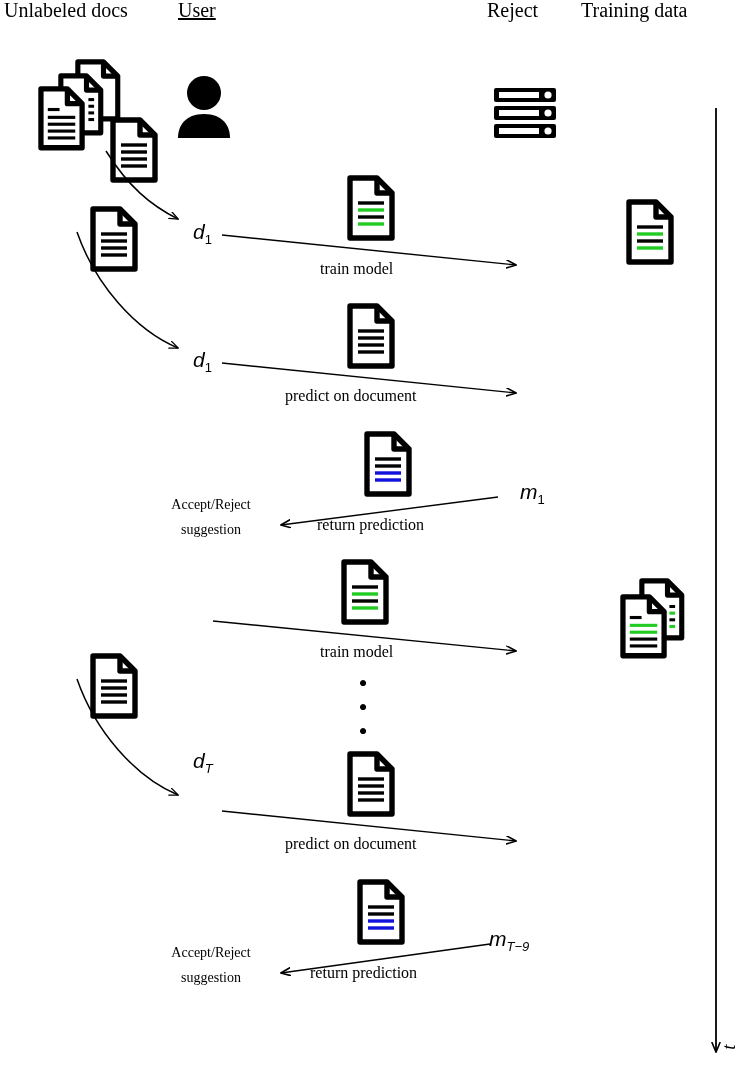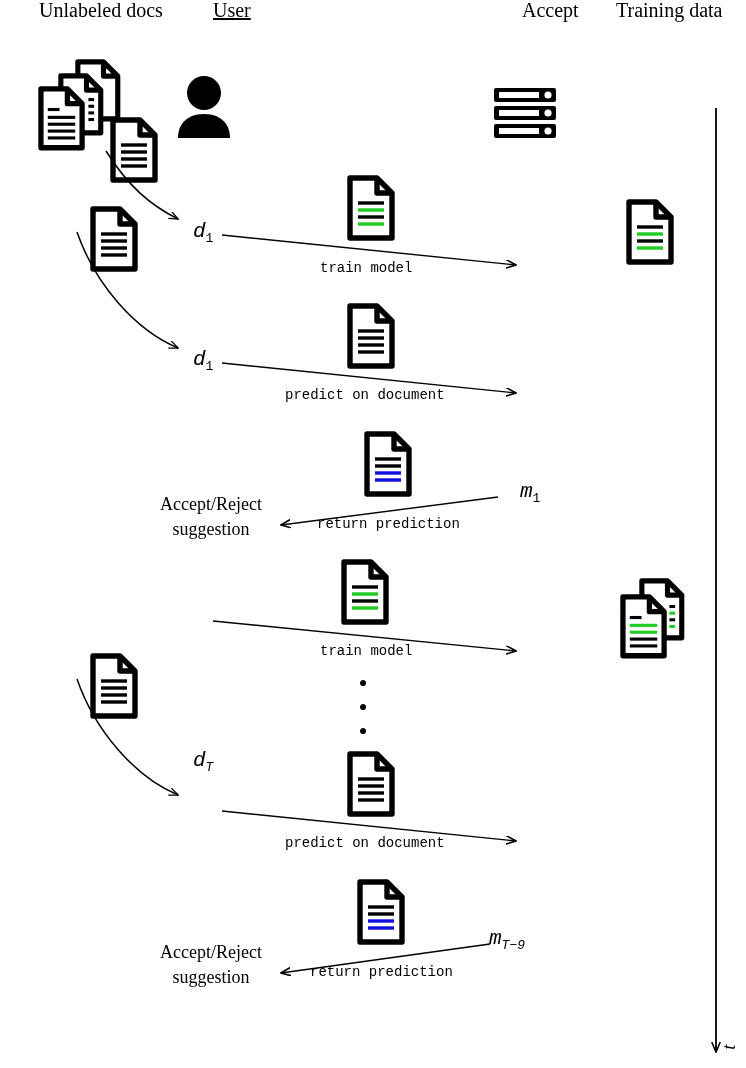--- a/index.html
+++ b/index.html
@@ -5,35 +5,34 @@
   html,body{margin:0;padding:0;background:#ffffff;}
   body{
     width:746px;height:1068px;position:relative;overflow:hidden;
     font-family:"Liberation Serif","DejaVu Serif",serif;
     color:#000;
   }
   #canvas{position:absolute;inset:0;width:746px;height:1068px;}
   .lane-header{
     position:absolute;font-size:20px;line-height:20px;white-space:nowrap;
     font-family:"Liberation Serif","DejaVu Serif",serif;
-    margin-left:35px;
   }
   .edge-label{
-    position:absolute;font-size:14px;line-height:17px;white-space:nowrap;
-    font-family:Liberation Mono, monospace;
+    position:absolute;font-size:16px;line-height:17px;white-space:nowrap;
+    font-family:Liberation Serif, serif;
   }
   .math{
     position:absolute;white-space:nowrap;
-    font-family:Liberation Mono, monospace;
+    font-family:Liberation Sans, sans-serif;
     font-style:italic;font-size:21px;line-height:21px;
   }
   .math sub{font-size:13px;font-style:normal;}
   .math sub.it{font-style:italic;}
   .actor-text{
-    position:absolute;font-size:18px;line-height:25px;white-space:nowrap;
+    position:absolute;font-size:14px;line-height:25px;white-space:nowrap;
     text-align:center;font-family:"Liberation Serif","DejaVu Serif",serif;
   }
   .t-axis-label{
     position:absolute;font-style:italic;font-size:19px;
     transform:rotate(-90deg);transform-origin:center center;
     font-family:"Liberation Serif","DejaVu Serif",serif;
   }
   .dots{position:absolute;font-size:26px;line-height:24px;text-align:center;}
 </style>
 </head>
@@ -203,21 +202,21 @@
   <path d="M498,497 L281,525" fill="none" stroke="#000" stroke-width="1.4" marker-end="url(#ahl)"></path>
   <path d="M213,621 L516,651" fill="none" stroke="#000" stroke-width="1.4" marker-end="url(#ahl)"></path>
   <path d="M222,811 L516,841" fill="none" stroke="#000" stroke-width="1.4" marker-end="url(#ahl)"></path>
   <path d="M490,944 L281,973" fill="none" stroke="#000" stroke-width="1.4" marker-end="url(#ahl)"></path>
 
   <path d="M716,108 L716,1052" fill="none" stroke="#000" stroke-width="1.8" marker-end="url(#ahl)"></path>
 </svg>
 
 <div class="lane-header" style="left:4px;top:0px;">Unlabeled docs</div>
 <div class="lane-header" style="left:178px;top:0px;text-decoration:underline;">User</div>
-<div class="lane-header" style="left:487px;top:0px;">Accept</div>
+<div class="lane-header" style="left:487px;top:0px;">Reject</div>
 <div class="lane-header" style="left:581px;top:0px;text-align:right;">Training data</div>
 
 <div class="math" style="left:193px;top:221px;">
   <span>d</span><sub>1</sub>
 </div>
 <div class="math" style="left:193px;top:349px;">
   <span>d</span><sub>1</sub>
 </div>
 <div class="math" style="left:193px;top:750px;">
   <span>d</span><sub class="it">T</sub>

